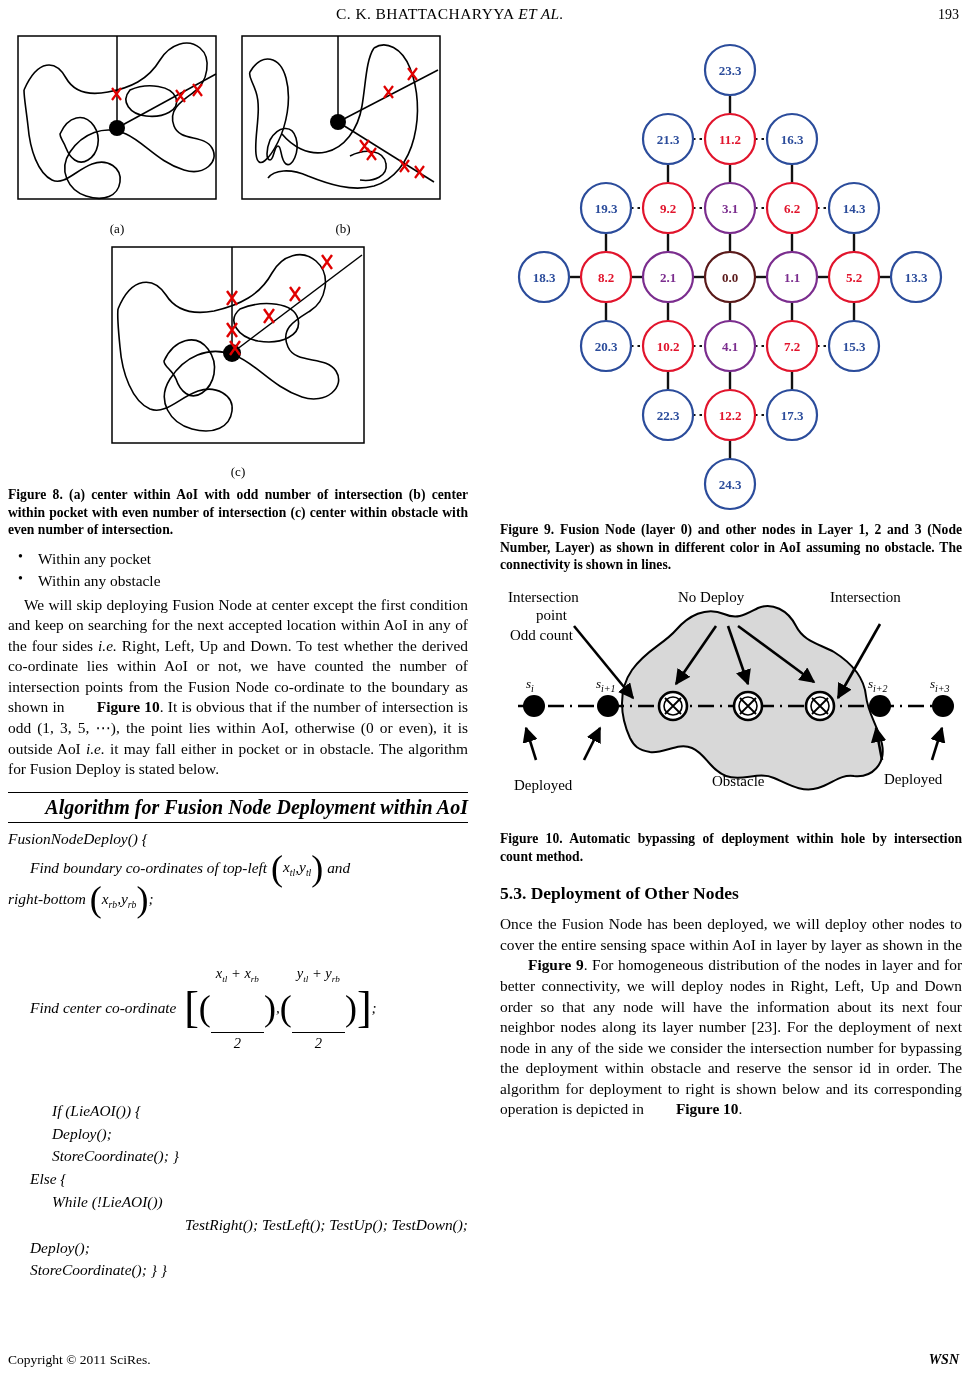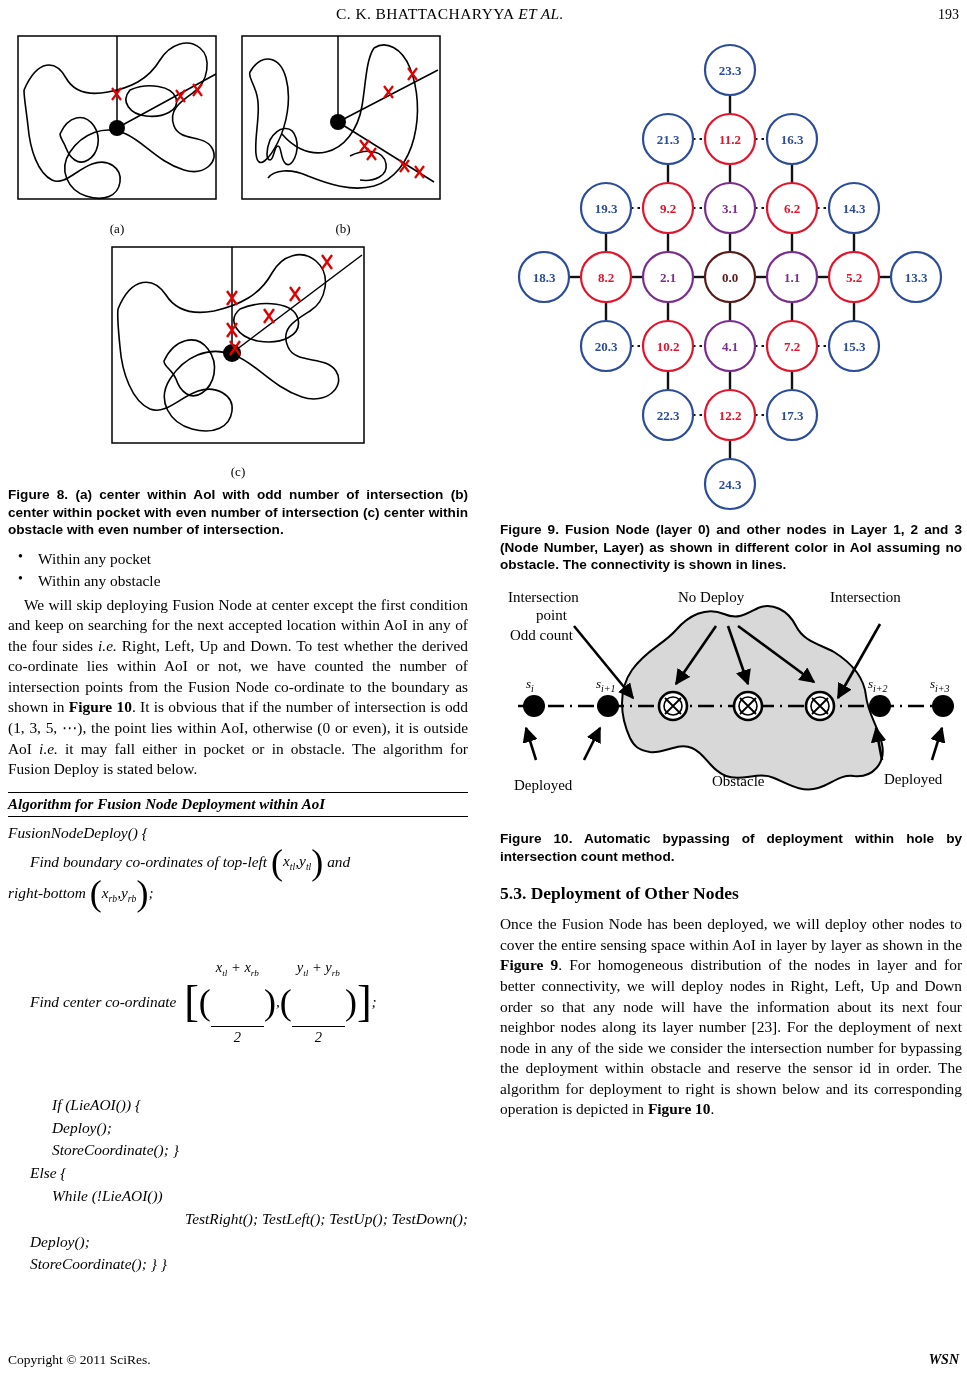--- a/index.html
+++ b/index.html
@@ -18,36 +18,36 @@
 
   
   .fig8{width:460px;}
   .fig8-row{display:flex;gap:8px;}
   .panel{position:relative;}
   .panel svg{display:block;}
   .panel-label{text-align:center;font-size:13px;margin-top:1px;font-family:"Liberation Serif",serif;}
   .fig8-c{display:flex;justify-content:center;margin-top:4px;}
 
   
-  .caption{font-weight:bold;font-size:13.6px;line-height:1.30;text-align:justify;font-family:Liberation Sans, sans-serif;}
+  .caption{font-weight:bold;font-size:13.6px;line-height:1.30;text-align:justify;font-family:Liberation Serif, serif;}
   .caption.fig8cap{margin-top:6px;}
 
   
   .body{font-size:15.4px;line-height:1.335;text-align:justify;text-justify:inter-word;font-family:"Liberation Serif",serif;}
   .body p{margin:0;text-indent:16px;}
   .bullets{margin:9px 0 2px 0;padding:0;list-style:none;font-size:15.4px;font-family:"Liberation Serif",serif;}
   .bullets li{position:relative;padding-left:30px;line-height:1.45;}
   .bullets li:before{content:"\2022";position:absolute;left:10px;top:-1px;font-size:14px;}
   .it{font-style:italic;}
-  .bd{font-weight:bold;}
+  .bd{font-weight:bold;margin-left:28px;}
 
   
   .algo{margin-top:12px;width:460px;}
   .algo-hr{border-top:1.3px solid #000;}
-  .algo-title{font-style:italic;font-weight:bold;font-size:15px;text-align:left;padding:3px 0 3px 0;font-family:"Liberation Serif",serif;}
+  .algo-title{font-style:italic;font-weight:bold;font-size:20px;text-align:right;padding:3px 0 3px 0;font-family:"Liberation Serif",serif;}
   .algo-body{font-style:italic;font-size:15.4px;line-height:1.48;padding-top:5px;font-family:"Liberation Serif",serif;}
   .algo-line{white-space:pre-wrap;}
   .ind1{padding-left:22px;}
   .ind2{padding-left:44px;}
   .ind3{padding-left:66px;text-align:right;}
   .mathrow{display:flex;align-items:center;flex-wrap:wrap;padding-top:3px;}
   .frac{display:inline-block;vertical-align:middle;text-align:center;font-style:italic;}
   .frac .num{display:block;padding:0 5px;font-size:14.5px;}
   .frac .den{display:block;border-top:1.1px solid #000;padding:0 5px;font-size:14.5px;}
   .paren{font-size:36px;font-weight:300;line-height:.8;font-family:"Liberation Serif",serif;font-style:normal;}

